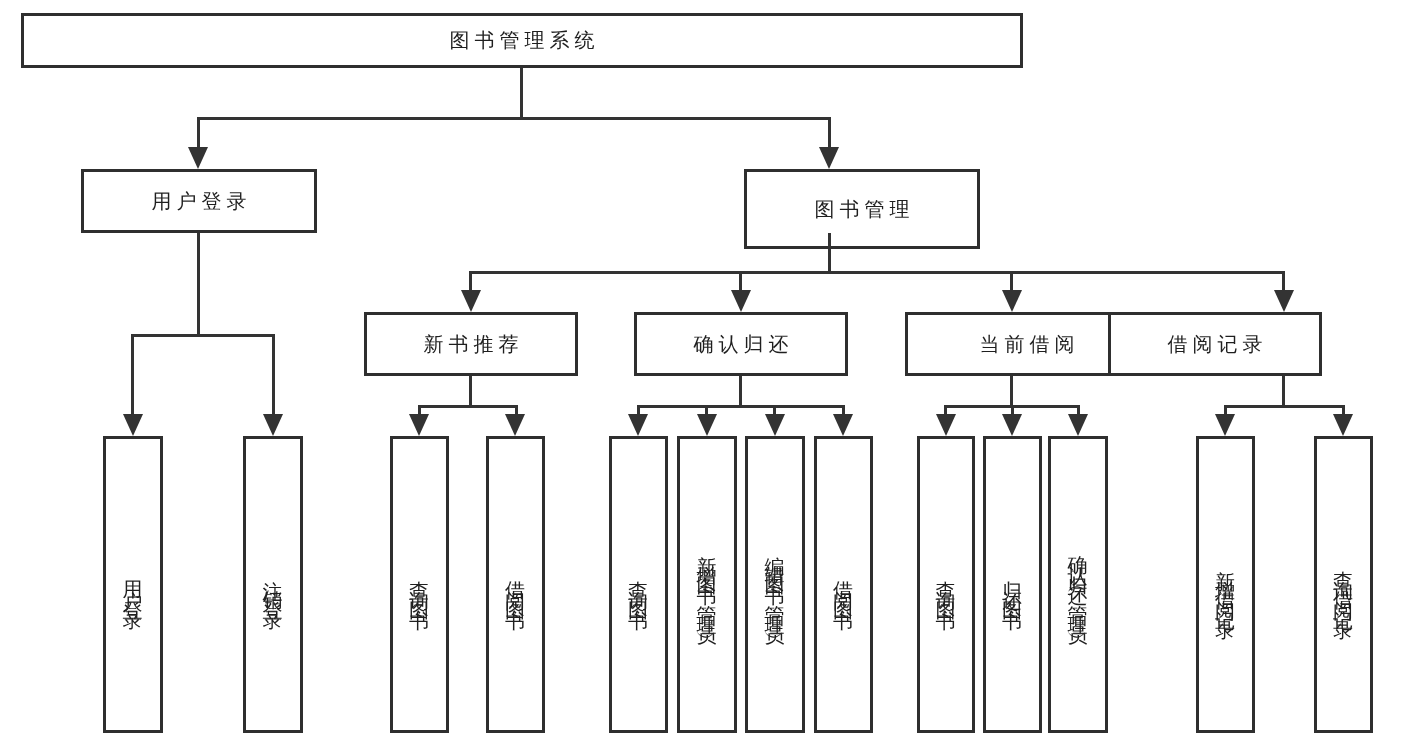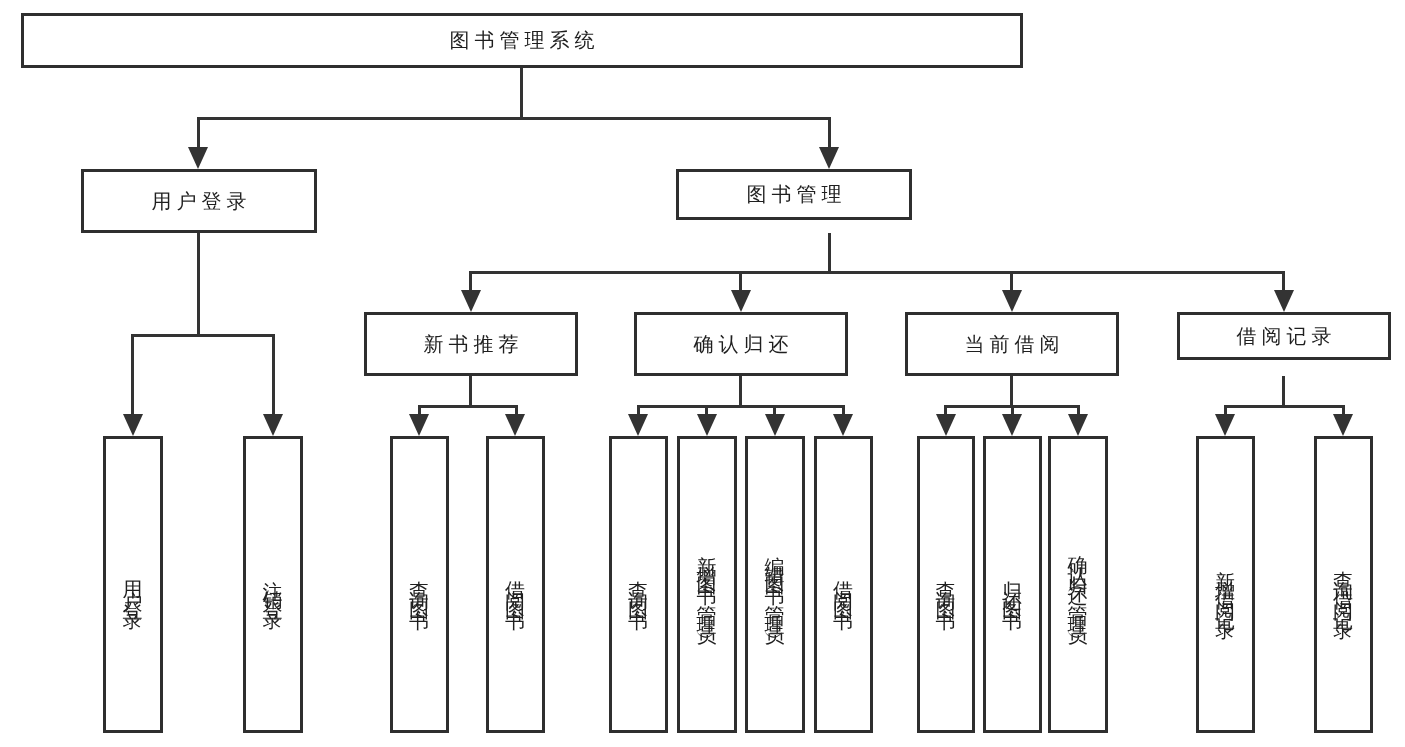--- a/index.html
+++ b/index.html
@@ -81,21 +81,21 @@
   <div class="v" style="left:520px;top:68px;height:50px"></div>
   <div class="h" style="left:197px;top:117px;width:634px"></div>
   <div class="v" style="left:197px;top:117px;height:31px"></div>
   <div class="a" style="left:188px;top:147px"></div>
   <div class="v" style="left:828px;top:117px;height:31px"></div>
   <div class="a" style="left:819px;top:147px"></div>
 
   <div class="node" style="left:81px;top:169px;width:236px;height:64px">
     <span>用户登录</span>
   </div>
-  <div class="node" style="left:676px;top:169px;width:236px;height:51px">
+  <div class="node" style="left:744px;top:169px;width:236px;height:80px">
     <span>图书管理</span>
   </div>
 
   <div class="v" style="left:197px;top:233px;height:104px"></div>
   <div class="h" style="left:131px;top:334px;width:144px"></div>
   <div class="v" style="left:131px;top:334px;height:80px"></div>
   <div class="a" style="left:123px;top:414px"></div>
   <div class="v" style="left:272px;top:334px;height:80px"></div>
   <div class="a" style="left:263px;top:414px"></div>
 
@@ -109,24 +109,24 @@
   <div class="a" style="left:1002px;top:290px"></div>
   <div class="v" style="left:1282px;top:271px;height:21px"></div>
   <div class="a" style="left:1274px;top:290px"></div>
 
   <div class="node" style="left:364px;top:312px;width:214px;height:64px">
     <span>新书推荐</span>
   </div>
   <div class="node" style="left:634px;top:312px;width:214px;height:64px">
     <span>确认归还</span>
   </div>
-  <div class="node" style="left:905px;top:312px;width:214px;height:64px">
+  <div class="node" style="left:905px;top:312px;width:244px;height:64px">
     <span>当前借阅</span>
   </div>
-  <div class="node" style="left:1177px;top:312px;width:214px;height:48px">
+  <div class="node" style="left:1108px;top:312px;width:214px;height:64px">
     <span>借阅记录</span>
   </div>
 
   <div class="v" style="left:469px;top:376px;height:31px"></div>
   <div class="h" style="left:418px;top:405px;width:100px"></div>
   <div class="v" style="left:418px;top:405px;height:12px"></div>
   <div class="a" style="left:409px;top:414px"></div>
   <div class="v" style="left:515px;top:405px;height:12px"></div>
   <div class="a" style="left:505px;top:414px"></div>
 

